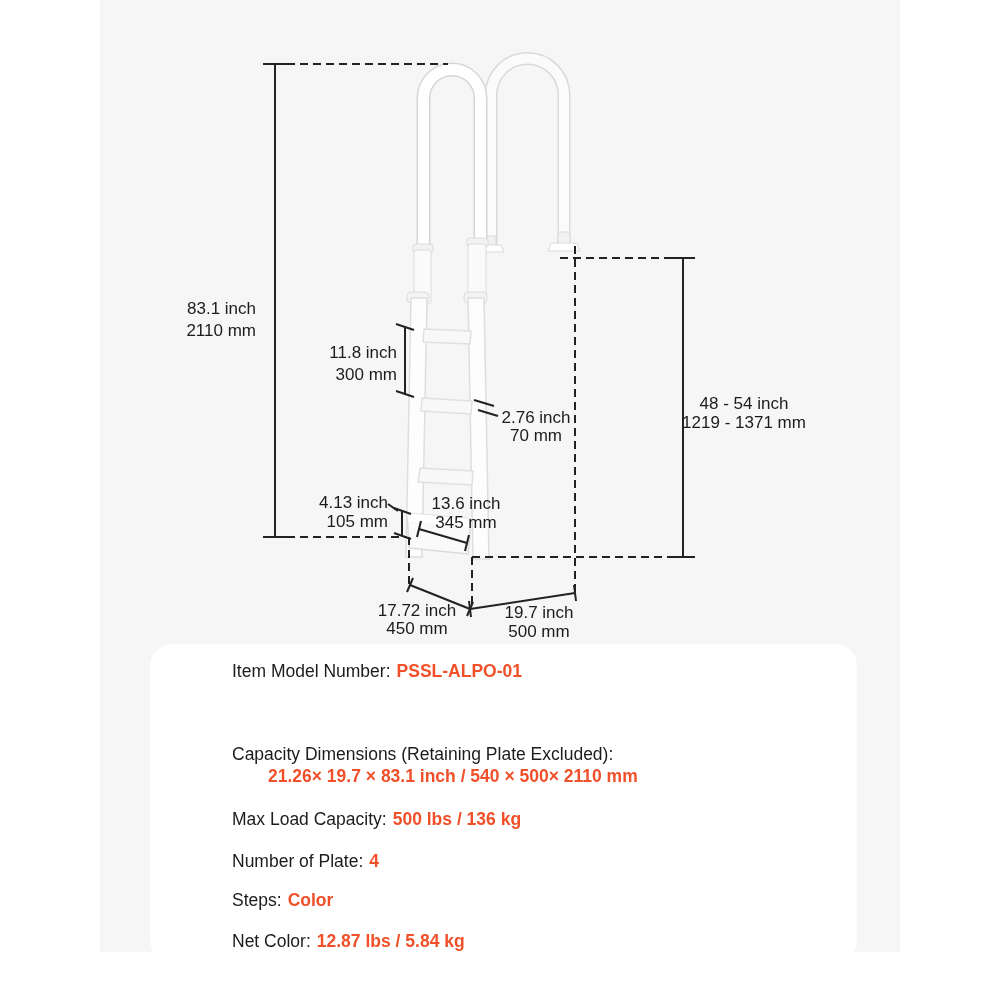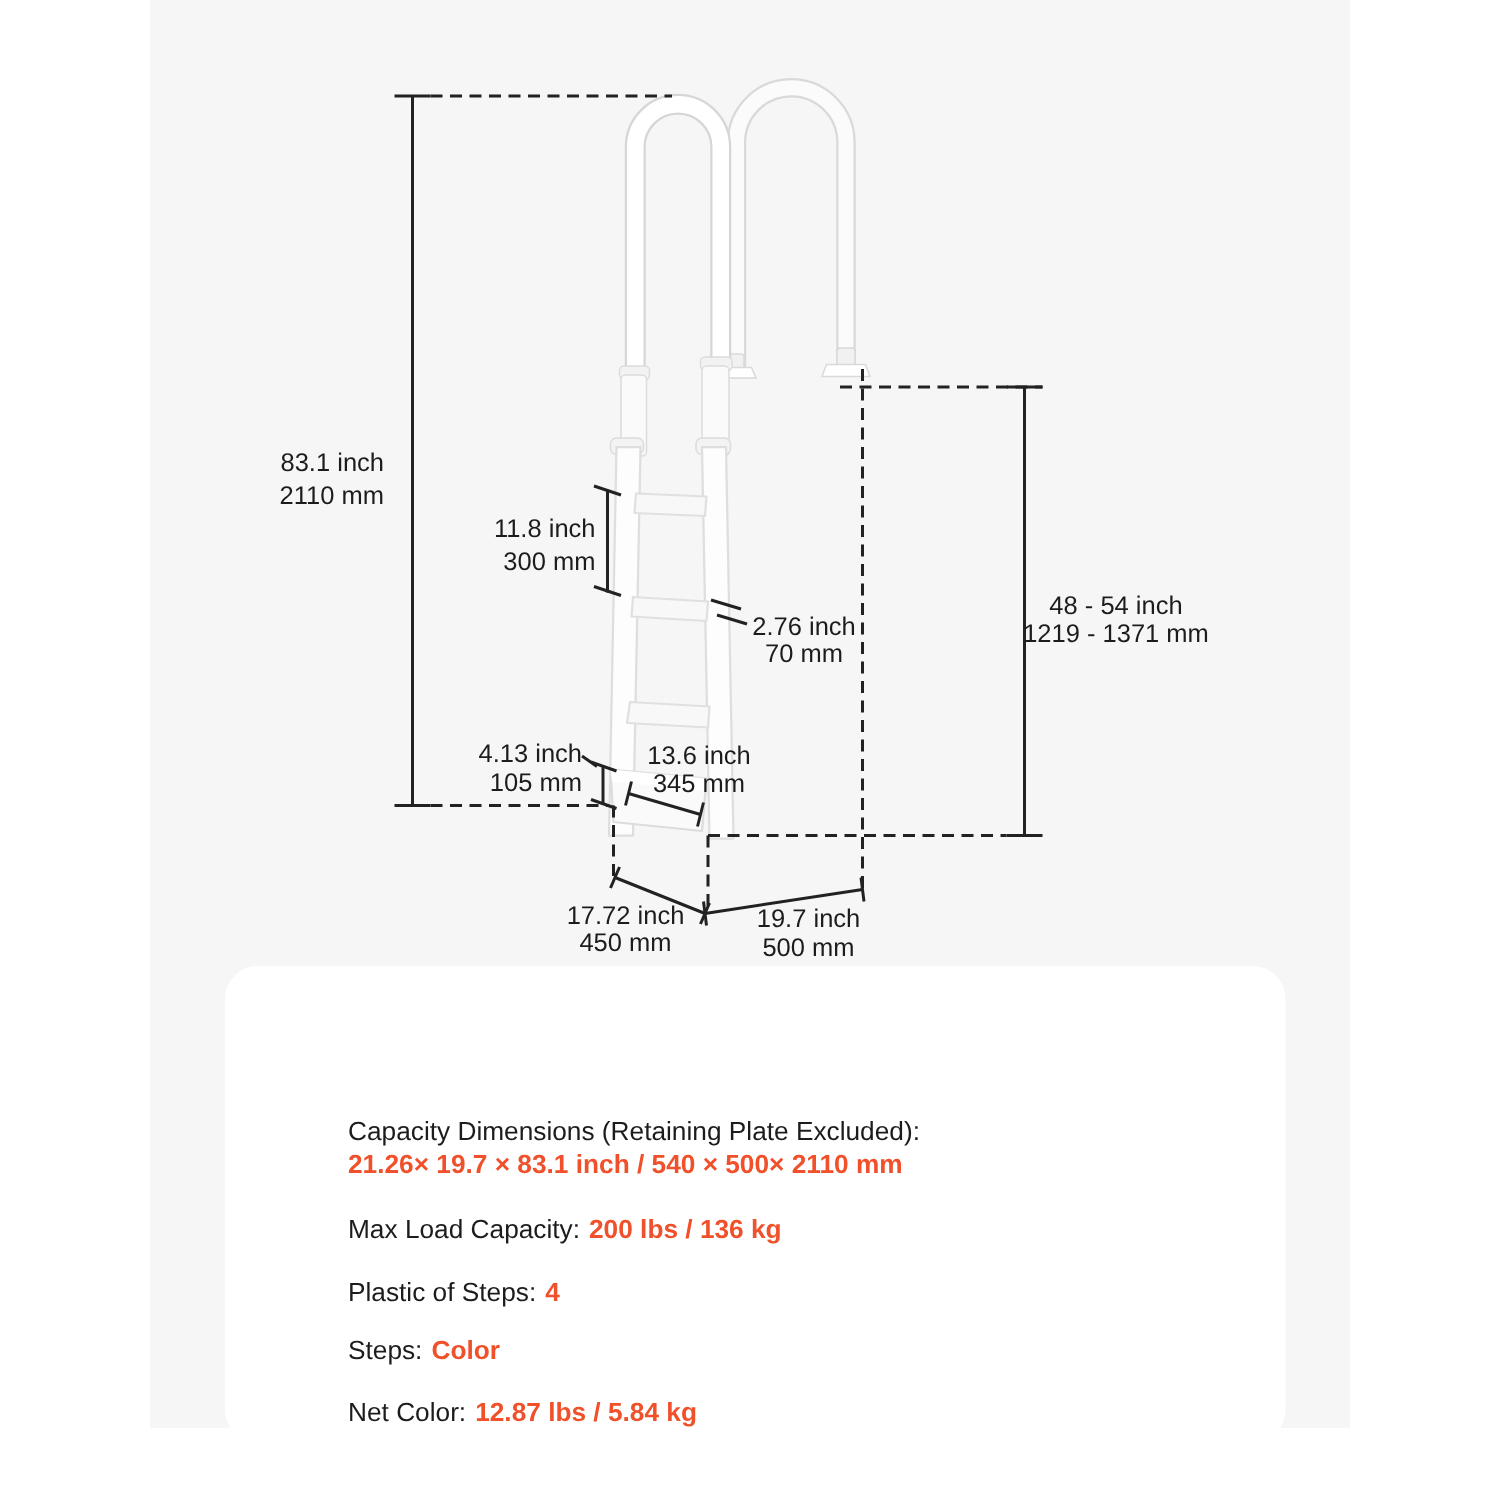--- a/index.html
+++ b/index.html
@@ -11,21 +11,21 @@
   .diagram-svg{position:absolute;left:0;top:0;}
   .dim-label{font-size:17px;font-weight:500;fill:#1c1c1c;}
   .card{
     position:absolute;left:150px;top:644px;width:707px;height:318px;
     background:#ffffff;border-radius:22px;
   }
   .spec-row{position:absolute;left:82px;font-size:17.5px;line-height:21px;white-space:nowrap;}
   .spec-label{color:#1c1c1c;font-weight:400;}
   .spec-value{color:#f0502a;font-weight:700;}
   .spec-row .inline-value{margin-left:6px;}
-  .spec-row .value-line{margin-top:1px;}
+  .spec-row .value-line{margin-top:1px;margin-left:36px;}
 </style>
 </head>
 <body>
 
 <div class="stage">
 
   <svg class="diagram-svg" width="1000" height="1000" viewBox="0 0 1000 1000" style="left:-100px">
 
     <g>
 
@@ -140,33 +140,36 @@
       <text class="dim-label" x="417" y="634" text-anchor="middle">450 mm</text>
 
       <text class="dim-label" x="539" y="618" text-anchor="middle">19.7 inch</text>
       <text class="dim-label" x="539" y="637" text-anchor="middle">500 mm</text>
     </g>
   </svg>
 </div>
 
 <div class="card">
 
+  <div class="spec-row" style="top:17px">
+    <span class="spec-label">Item Model Number:</span><span class="spec-value inline-value">PSSL-ALPO-01</span>
+  </div>
 
 
   <div class="spec-row" style="top:100px">
     <div class="spec-label">Capacity Dimensions (Retaining Plate Excluded):</div>
     <div class="spec-value value-line">21.26× 19.7 × 83.1 inch / 540 × 500× 2110 mm</div>
   </div>
 
   <div class="spec-row" style="top:165px">
-    <span class="spec-label">Max Load Capacity:</span><span class="spec-value inline-value">200 lbs / 136 kg</span>
+    <span class="spec-label">Max Load Capacity:</span><span class="spec-value inline-value">500 lbs / 136 kg</span>
   </div>
 
   <div class="spec-row" style="top:207px">
-    <span class="spec-label">Plastic of Steps:</span><span class="spec-value inline-value">4</span>
+    <span class="spec-label">Number of Plate:</span><span class="spec-value inline-value">4</span>
   </div>
 
   <div class="spec-row" style="top:246px">
     <span class="spec-label">Steps:</span><span class="spec-value inline-value">Color</span>
   </div>
 
   <div class="spec-row" style="top:287px">
     <span class="spec-label">Net Color:</span><span class="spec-value inline-value">12.87 lbs / 5.84 kg</span>
   </div>
 

